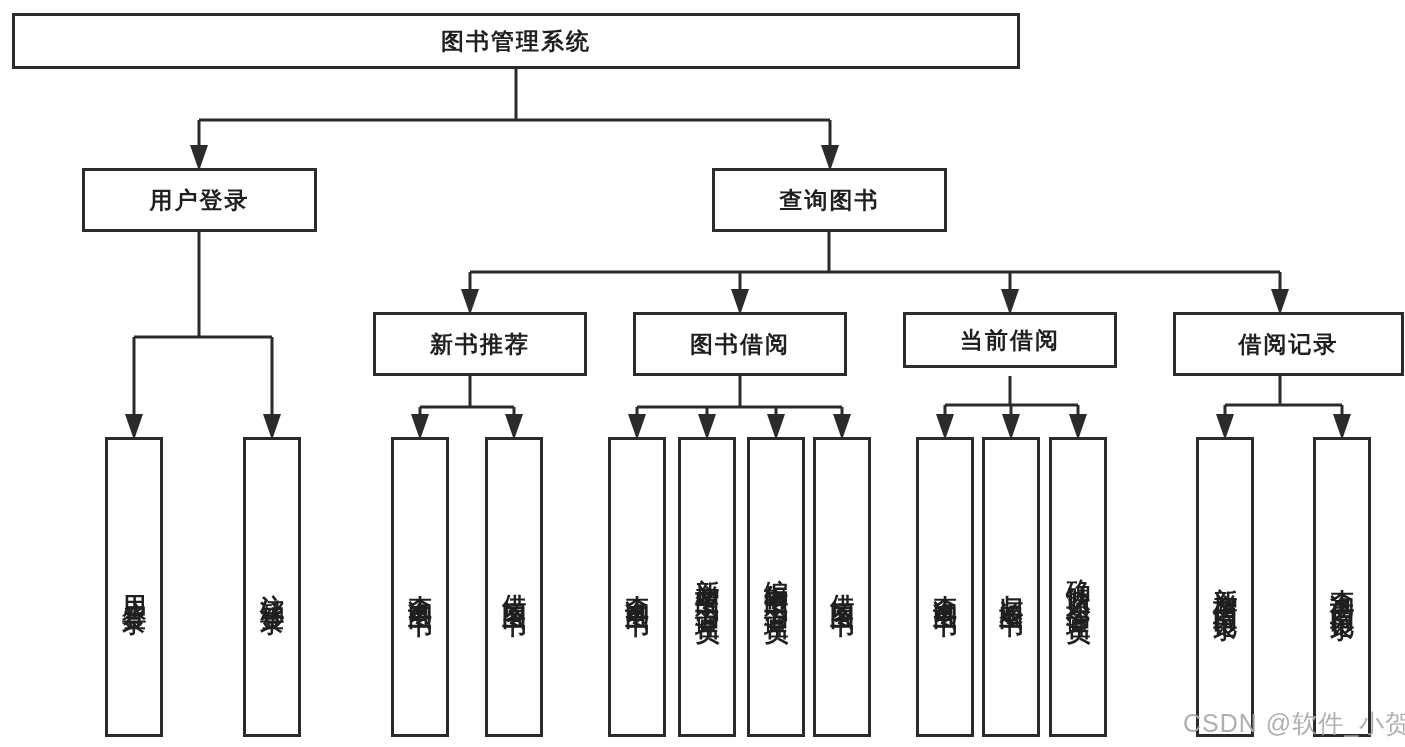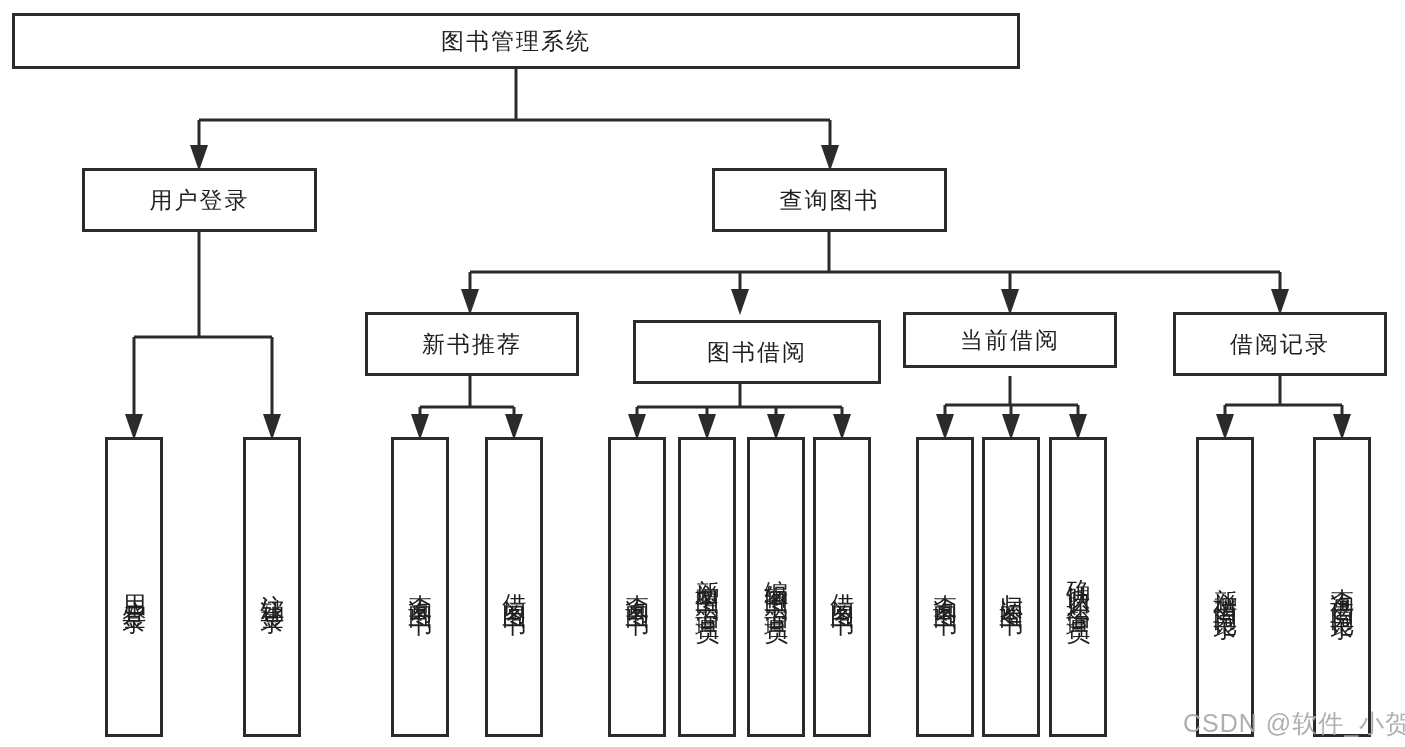--- a/index.html
+++ b/index.html
@@ -3,21 +3,21 @@
 <meta charset="utf-8">
 <style>
   html,body{margin:0;padding:0;background:#ffffff;}
   .canvas{
     position:relative;width:1405px;height:747px;background:#ffffff;
     font-family:"Liberation Sans","DejaVu Sans",sans-serif;overflow:hidden;
   }
   .connectors{position:absolute;left:0;top:0;z-index:0;}
   .box{
     position:absolute;box-sizing:border-box;border:3px solid #2b2b2b;background:#ffffff;
-    display:flex;align-items:center;justify-content:center;color:#1f1f1f;z-index:1;
+    display:flex;align-items:center;justify-content:center;color:#1f1f1f;z-index:1;font-weight:bold;
   }
   .hbox{font-size:23px;letter-spacing:2px;}
   .vbox .vt{
     writing-mode:vertical-rl;text-orientation:mixed;
     font-size:24px;letter-spacing:6px;line-height:1.1;white-space:nowrap;
   }
   .watermark{
     position:absolute;left:1183px;top:707px;z-index:3;
     color:rgba(168,168,168,0.92);font-size:25px;letter-spacing:1px;white-space:nowrap;
   }
@@ -71,30 +71,30 @@
     <span>图书管理系统</span>
   </div>
 
   <div class="box hbox" style="left:82px;top:168px;width:235px;height:64px;">
     <span>用户登录</span>
   </div>
   <div class="box hbox" style="left:712px;top:168px;width:235px;height:64px;">
     <span>查询图书</span>
   </div>
 
-  <div class="box hbox" style="left:365px;top:312px;width:214px;height:64px;">
+  <div class="box hbox" style="left:373px;top:312px;width:214px;height:64px;">
     <span>新书推荐</span>
   </div>
-  <div class="box hbox" style="left:633px;top:320px;width:248px;height:64px;">
+  <div class="box hbox" style="left:633px;top:312px;width:214px;height:64px;">
     <span>图书借阅</span>
   </div>
   <div class="box hbox" style="left:903px;top:312px;width:214px;height:56px;">
     <span>当前借阅</span>
   </div>
-  <div class="box hbox" style="left:1173px;top:312px;width:214px;height:64px;">
+  <div class="box hbox" style="left:1173px;top:312px;width:231px;height:64px;">
     <span>借阅记录</span>
   </div>
 
   <div class="box vbox" style="left:105px;top:437px;width:58px;height:300px;">
     <span class="vt">用户登录</span>
   </div>
   <div class="box vbox" style="left:243px;top:437px;width:58px;height:300px;">
     <span class="vt">注销登录</span>
   </div>
 

